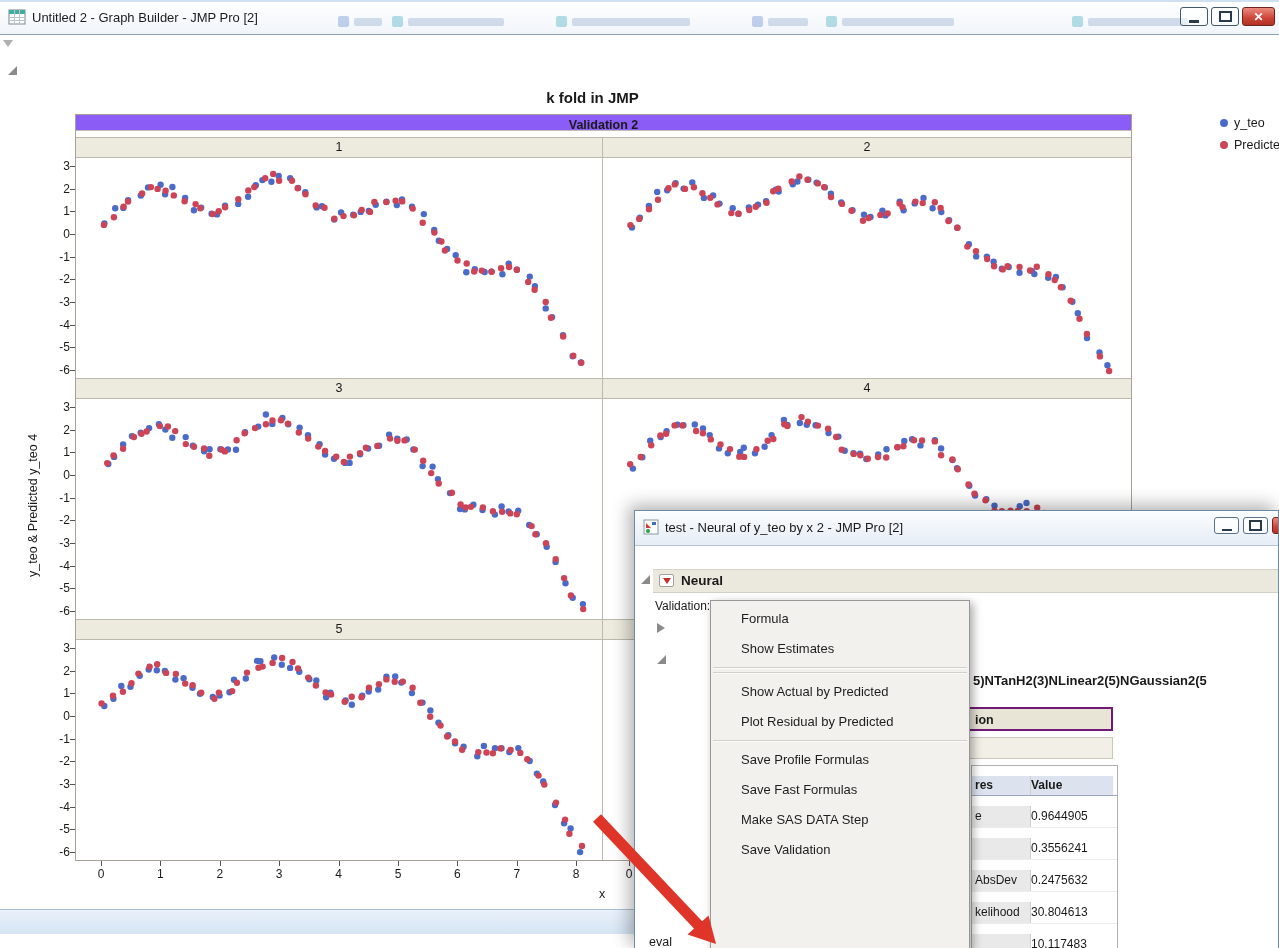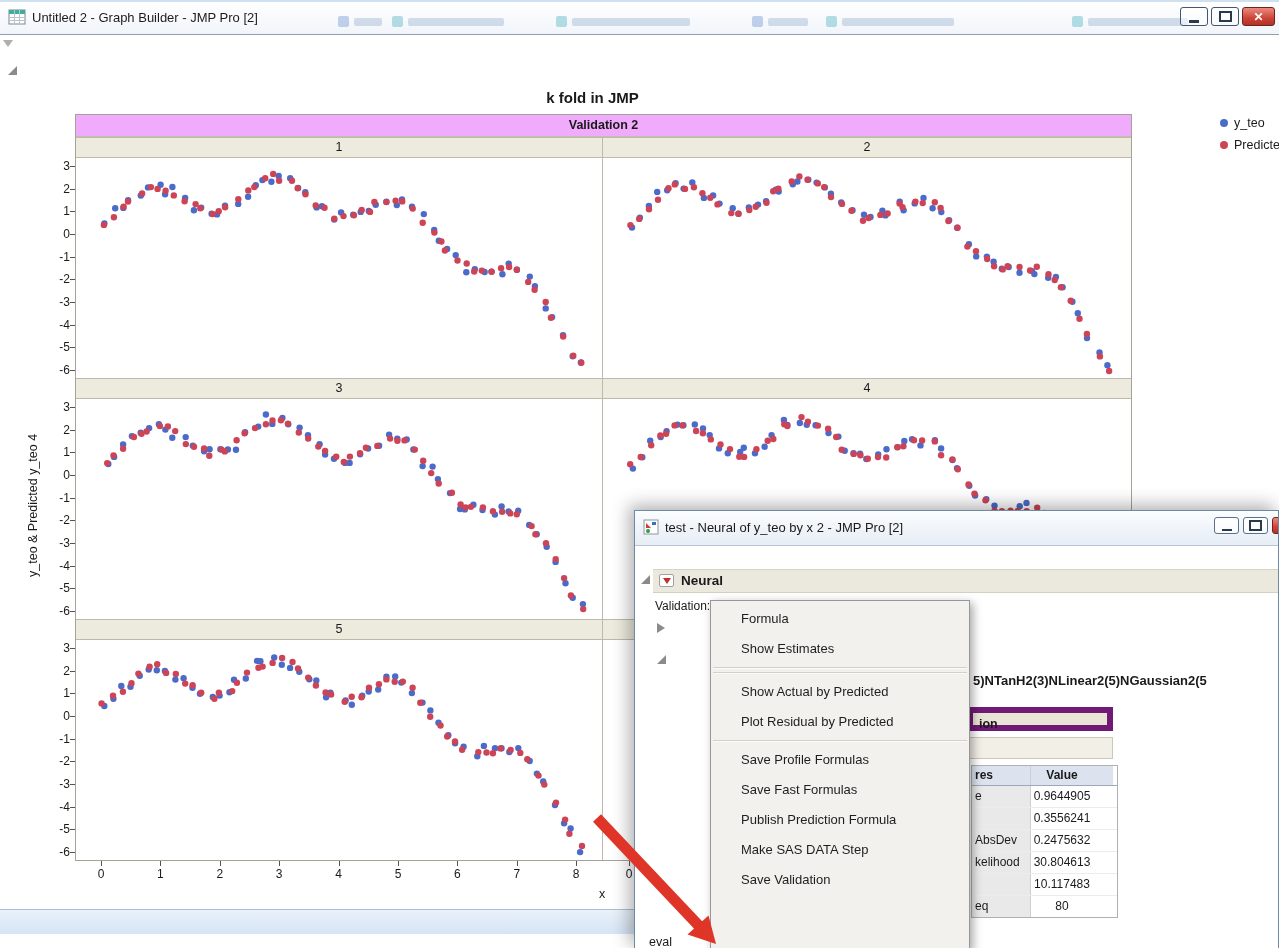--- a/index.html
+++ b/index.html
@@ -34,21 +34,21 @@
   .redbtn{position:absolute;left:5px;top:3px;width:15px;height:13px;background:#fff;border:1px solid #a0a0a0;
           border-radius:2px;display:flex;align-items:center;justify-content:center;box-sizing:border-box;}
   .redbtn i{width:0;height:0;border-left:4px solid transparent;border-right:4px solid transparent;border-top:6px solid #c03028;}
   .ob-title{position:absolute;left:26px;top:2px;font-weight:bold;font-size:13.5px;}
 
   .chart-title{position:absolute;left:64px;top:54px;width:1057px;text-align:center;font-weight:bold;font-size:15px;}
 
   
   .graph-frame{position:absolute;left:75px;top:79px;width:1057px;height:747px;border:1px solid #a6a295;
                box-sizing:border-box;background:#fff;}
-  .f-validation{position:absolute;left:0;top:0;width:1055px;height:22px;background:#f0abfc;
+  .f-validation{position:absolute;left:0;top:0;width:1055px;height:16px;background:#8b5cf6;
                 border-bottom:1px solid #c2beb0;text-align:center;font-weight:bold;font-size:12.5px;line-height:21px;box-sizing:border-box;}
   .f-hdr{position:absolute;left:0;width:1055px;height:21px;display:flex;background:#edebde;
          border-top:1px solid #bdb9ac;border-bottom:1px solid #bdb9ac;box-sizing:border-box;}
   .f-hc{width:527px;text-align:center;font-size:12.5px;line-height:18px;border-right:1px solid #bdb9ac;box-sizing:border-box;}
   .f-hc:last-child{border-right:none;width:528px;}
   .plot-row{position:absolute;left:0;height:220px;display:flex;}
   .p-cell{width:527px;height:220px;border-right:1px solid #bdb9ac;box-sizing:border-box;background:#fff;}
   .p-cell:last-child{border-right:none;width:528px;}
   .p-cell svg{display:block;}
 
@@ -83,29 +83,29 @@
       display:flex;align-items:center;justify-content:center;box-sizing:border-box;}
   .nb.close{width:28px;background:linear-gradient(#ec8a7f,#cc4437 60%,#b23226);border-color:#6e241c;}
   .n-disc{position:absolute;left:6px;top:64px;}
   .n-outline{position:absolute;left:18px;top:58px;right:0;height:24px;background:#ebe8de;
              border-top:1px solid #d6d3c8;border-bottom:1px solid #d2cfc3;box-sizing:border-box;}
   .n-valtext{position:absolute;left:20px;top:88px;font-size:12px;white-space:nowrap;}
   .tri-closed{position:absolute;left:22px;top:112px;width:0;height:0;border-top:5px solid transparent;
               border-bottom:5px solid transparent;border-left:8px solid #8b8b8b;}
   .tri-open{position:absolute;left:22px;top:144px;}
   .n-model{position:absolute;left:338px;top:162px;font-weight:bold;font-size:13px;white-space:nowrap;}
-  .n-band1{position:absolute;left:332px;top:196px;width:146px;height:24px;background:#e9e5d6;border:6px solid #701a75;
+  .n-band1{position:absolute;left:332px;top:196px;width:146px;height:24px;background:#e9e5d6;border:2px solid #701a75;
            font-weight:bold;font-size:12.5px;line-height:22px;padding-left:6px;box-sizing:border-box;}
   .n-band2{position:absolute;left:332px;top:226px;width:146px;height:22px;background:#f2efe6;border:1px solid #ccc8ba;box-sizing:border-box;}
   #stats-table{position:absolute;left:336px;top:254px;width:145px;border:1px solid #b0b0b0;font-size:12px;box-sizing:content-box;}
-  .trow{display:flex;height:21px;line-height:21px;border-bottom:1px solid #ececec;}
+  .trow{display:flex;height:21px;line-height:21px;border-bottom:1px solid #ececec;margin-top:10px;}
   .trow:last-child{border-bottom:none;}
   .trow.thead{height:19px;line-height:19px;font-weight:bold;border-bottom:1px solid #9aa7bd;}
   .tlab{width:59px;background:#e9e9e9;padding-left:3px;border-right:1px solid #cfcfcf;overflow:hidden;box-sizing:border-box;}
-  .tval{width:82px;text-align:center;padding-right:20px;background:#fff;box-sizing:border-box;}
+  .tval{width:82px;text-align:left;padding-right:20px;background:#fff;box-sizing:border-box;}
   .thead .tlab,.thead .tval{background:#dce3ee;}
   .n-status{position:absolute;left:14px;top:424px;font-size:12.5px;}
 
   
   .ctx{position:absolute;left:710px;top:598px;width:260px;height:350px;background:#f2f1ee;border:1px solid #979797;
        box-shadow:3px 3px 9px rgba(0,0,0,.35);z-index:20;padding-top:3px;box-sizing:border-box;overflow:hidden;}
   .mi{height:30px;line-height:30px;padding-left:30px;font-size:13px;color:#1e1e1e;white-space:nowrap;}
   .msep{height:0;border-top:1px solid #d2d0cb;border-bottom:1px solid #fbfbfa;margin:3px 2px;}
 
   
@@ -962,21 +962,20 @@
   <div class="ctx" id="context-menu">
       <div class="mi">Formula</div>
       <div class="mi">Show Estimates</div>
       <div class="msep"></div>
       <div class="msep"></div>
       <div class="mi">Show Actual by Predicted</div>
       <div class="mi">Plot Residual by Predicted</div>
       <div class="msep"></div>
       <div class="mi">Save Profile Formulas</div>
       <div class="mi">Save Fast Formulas</div>
-      <div class="mi">Publish Prediction Formula</div>
       <div class="mi">Make SAS DATA Step</div>
       <div class="mi">Save Validation</div>
     </div>
 
   <svg class="arrow-overlay" width="1279" height="948" viewBox="0 0 1279 948">
     <line x1="597" y1="816" x2="701" y2="926" stroke="#df3428" stroke-width="11"></line>
     <polygon points="716,942 687.5,932.5 708.5,913.5" fill="#df3428"></polygon>
   </svg>
 
 </div>

